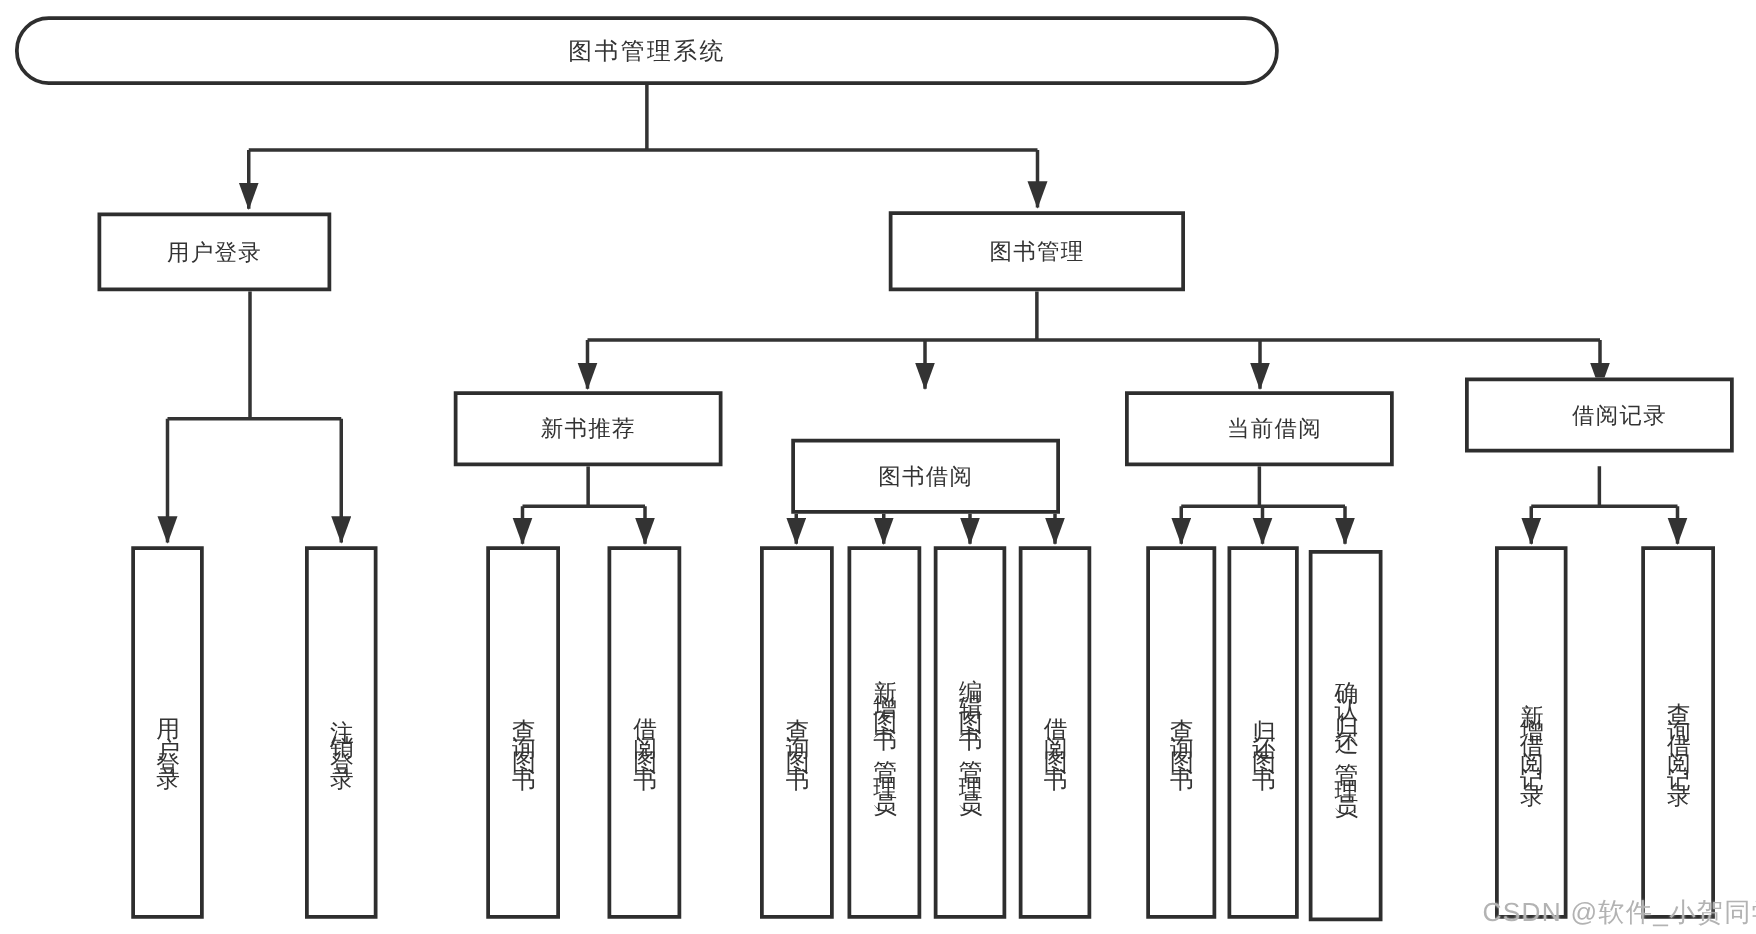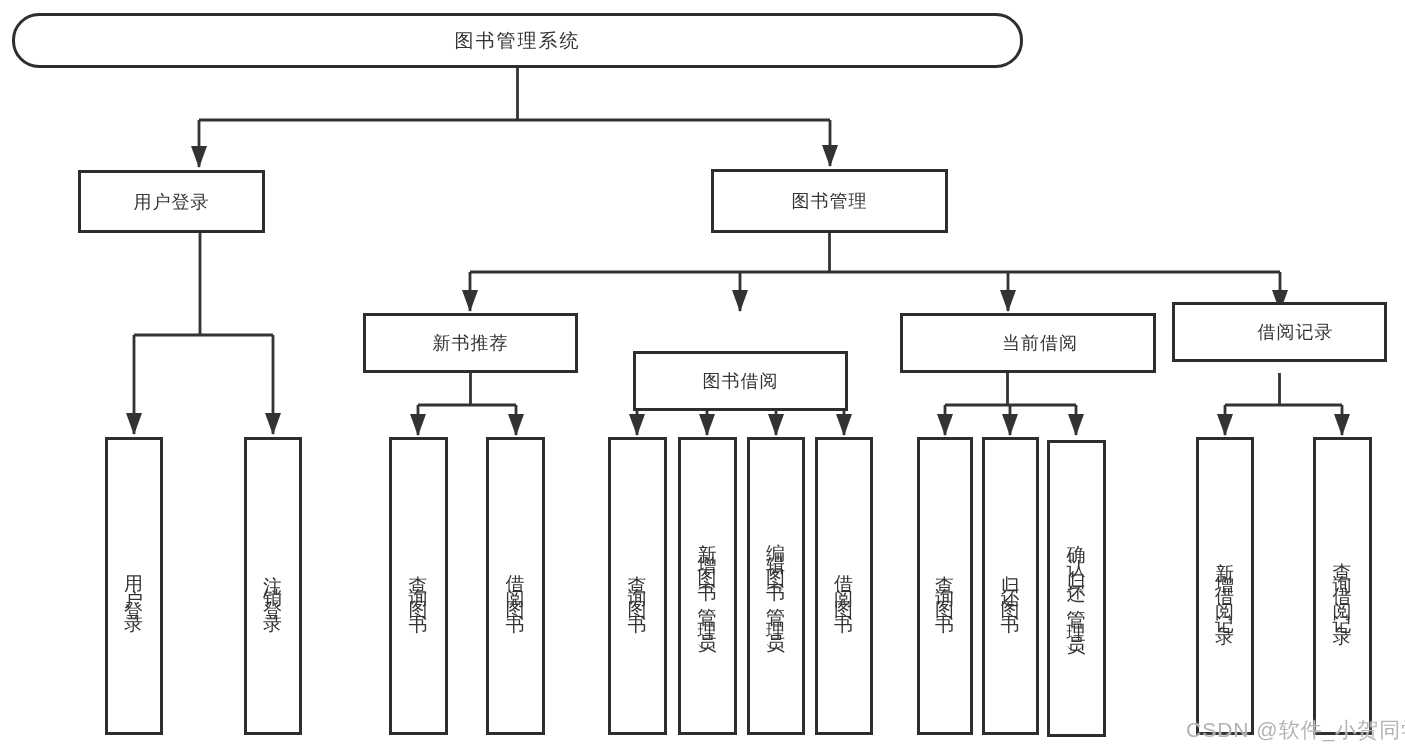--- a/index.html
+++ b/index.html
@@ -72,21 +72,21 @@
     </g>
   </svg>
 
   <div class="node hbox" style="left:12px;top:13px;width:1011px;height:55px;border-radius:27px;">图书管理系统</div>
 
   <div class="node hbox small" style="left:78px;top:170px;width:187px;height:63px;">用户登录</div>
   <div class="node hbox small" style="left:711px;top:169px;width:237px;height:64px;">图书管理</div>
 
   <div class="node hbox small" style="left:363px;top:313px;width:215px;height:60px;">新书推荐</div>
   <div class="node hbox small" style="left:633px;top:313px;width:215px;height:60px;margin-top:38px;">图书借阅</div>
-  <div class="node hbox small" style="left:900px;top:313px;width:256px;height:60px;padding-left:24px;">当前借阅</div>
+  <div class="node hbox small" style="left:900px;top:313px;width:215px;height:60px;padding-left:24px;">当前借阅</div>
   <div class="node hbox small" style="left:1172px;top:302px;width:215px;height:60px;padding-left:32px;">借阅记录</div>
 
   <div class="node vbox" style="left:105px;top:437px;width:58px;height:298px;">用户登录</div>
   <div class="node vbox" style="left:244px;top:437px;width:58px;height:298px;">注销登录</div>
 
   <div class="node vbox" style="left:389px;top:437px;width:59px;height:298px;">查询图书</div>
   <div class="node vbox" style="left:486px;top:437px;width:59px;height:298px;">借阅图书</div>
 
   <div class="node vbox" style="left:608px;top:437px;width:59px;height:298px;">查询图书</div>
   <div class="node vbox" style="left:678px;top:437px;width:59px;height:298px;">新增图书（管理员）</div>

